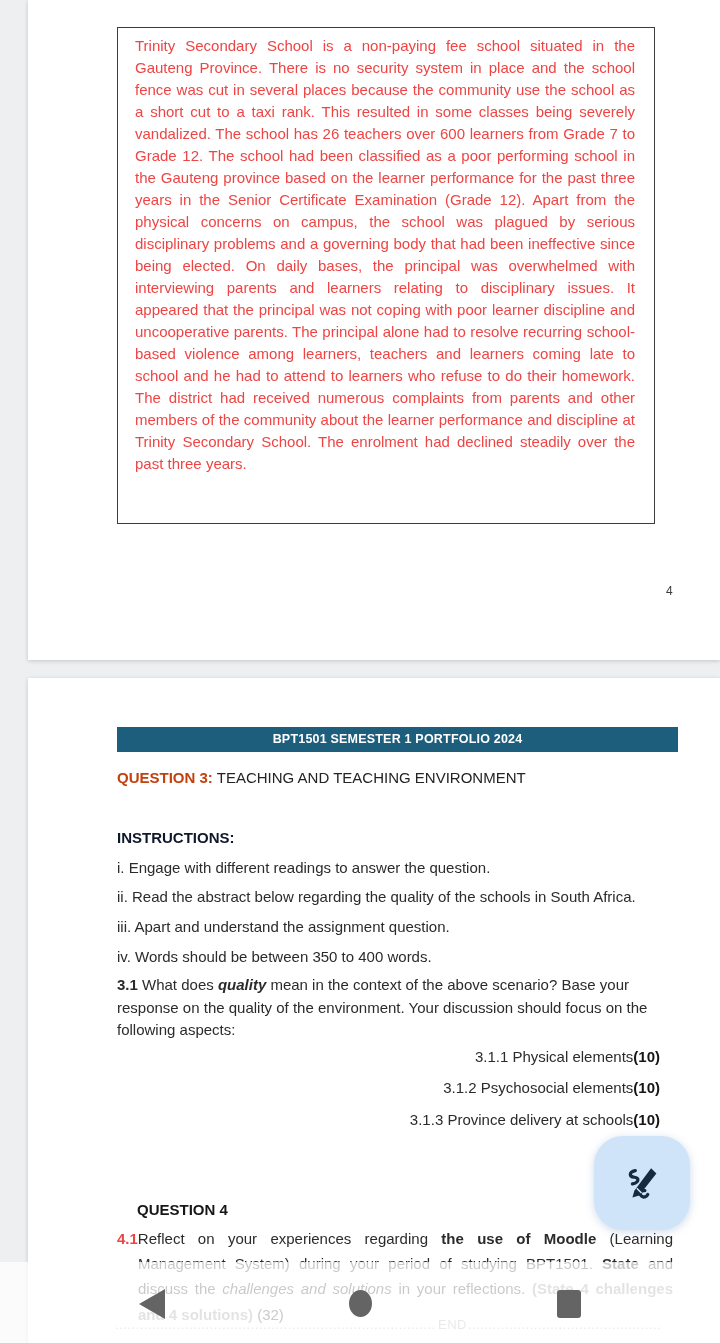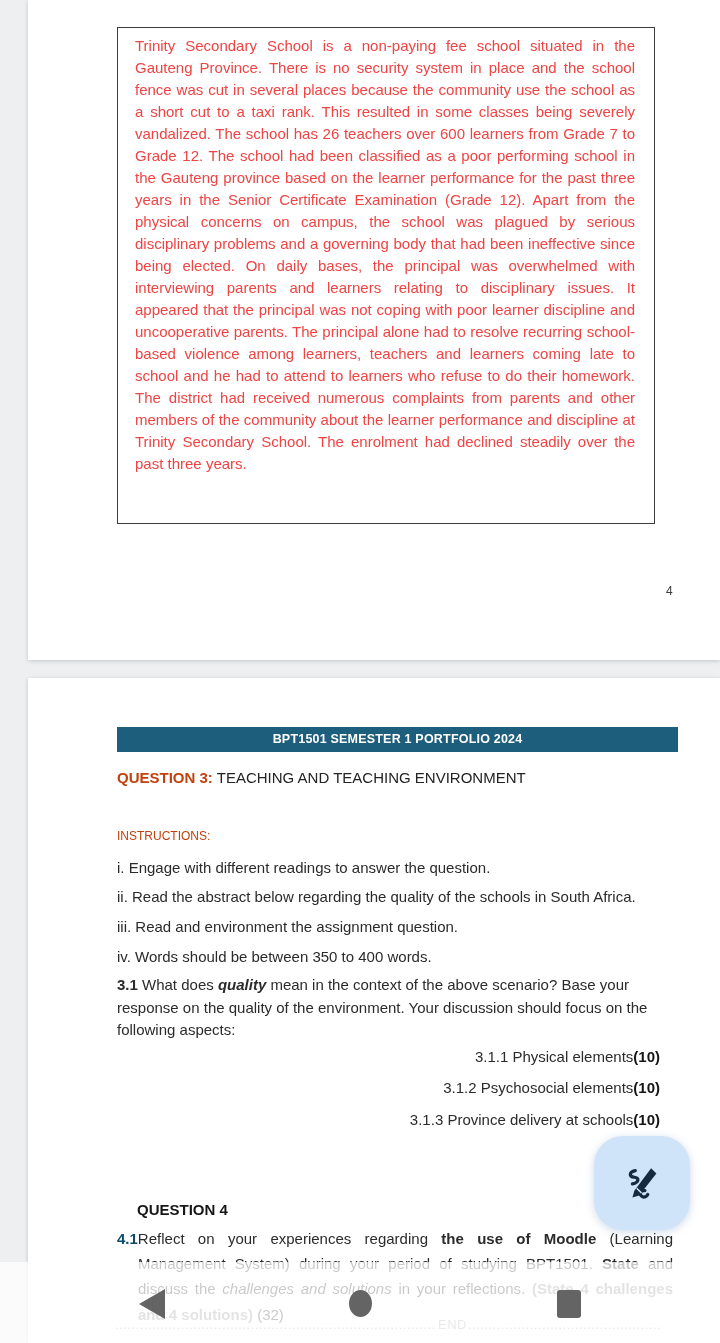--- a/index.html
+++ b/index.html
@@ -29,39 +29,39 @@
   }
 
   
   .banner{
     position:absolute;left:89px;top:49px;width:561px;height:25px;
     background:#1d5e7d;color:#ffffff;font-size:12.5px;font-weight:bold;
     text-align:center;line-height:25px;letter-spacing:0.2px;
   }
   .q3heading{position:absolute;left:89px;top:91px;font-size:15px;color:#232323;}
   .q3heading b{color:#c2410c;}
-  .instr-title{position:absolute;left:89px;top:151px;font-size:12px;font-weight:normal;color:#c2410c;}
+  .instr-title{position:absolute;left:89px;top:151px;font-size:15px;font-weight:bold;color:#0f172a;}
   .instr-item{position:absolute;left:89px;font-size:15px;color:#2b2b2b;width:555px;}
   .q31{
     position:absolute;left:89px;top:296px;width:548px;
     font-size:15px;line-height:22.5px;color:#2b2b2b;
   }
   .subq{
     position:absolute;left:89px;width:543px;display:flex;
     justify-content:flex-end;font-size:15px;color:#2b2b2b;
   }
   .subq .marks{font-weight:bold;color:#161616;}
   .q4heading{position:absolute;left:109px;top:523px;font-size:15px;font-weight:bold;color:#161616;}
   .q4para{
     position:absolute;left:89px;top:548px;width:556px;
     font-size:15px;line-height:25.2px;color:#2b2b2b;
     padding-left:21px;text-indent:-21px;box-sizing:border-box;
     text-align:justify;
   }
-  .q4para .num{font-weight:bold;color:#0c4a6e;}
+  .q4para .num{font-weight:bold;color:#ef4444;}
   .gray-bold{font-weight:bold;color:#8f8f8f;}
 
   .endline{
     position:absolute;left:87px;top:639px;width:545px;
     display:flex;align-items:center;white-space:nowrap;
     font-size:13px;color:#a9a9a9;letter-spacing:0.5px;
   }
   .endline .dl{width:322px;overflow:hidden;}
   .endline .dr{flex:1;overflow:hidden;}
   .endline .endlabel{padding:0 1px;}
@@ -110,21 +110,21 @@
   </div>
 
   <div class="q3heading">
     <b>QUESTION 3:</b><span> TEACHING AND TEACHING ENVIRONMENT</span>
   </div>
 
   <div class="instr-title">INSTRUCTIONS:</div>
 
   <div class="instr-item" style="top:181px">i.  Engage with different readings to answer the question.</div>
   <div class="instr-item" style="top:210px">ii. Read the abstract below regarding the quality of the schools in South Africa.</div>
-  <div class="instr-item" style="top:240px">iii. Read and environment the assignment question.</div>
+  <div class="instr-item" style="top:240px">iii. Apart and understand the assignment question.</div>
   <div class="instr-item" style="top:270px">iv. Words should be between 350 to 400 words.</div>
 
   <div class="q31">
     <b>3.1</b><span> What does </span><b><i>quality</i></b><span> mean in the context of the above scenario? Base your response on the quality of the environment. Your discussion should focus on the following aspects:</span>
   </div>
 
   <div class="subq" style="top:370px">
     <span>3.1.1 Physical elements</span>
     <span class="marks">(10)</span>
   </div>

